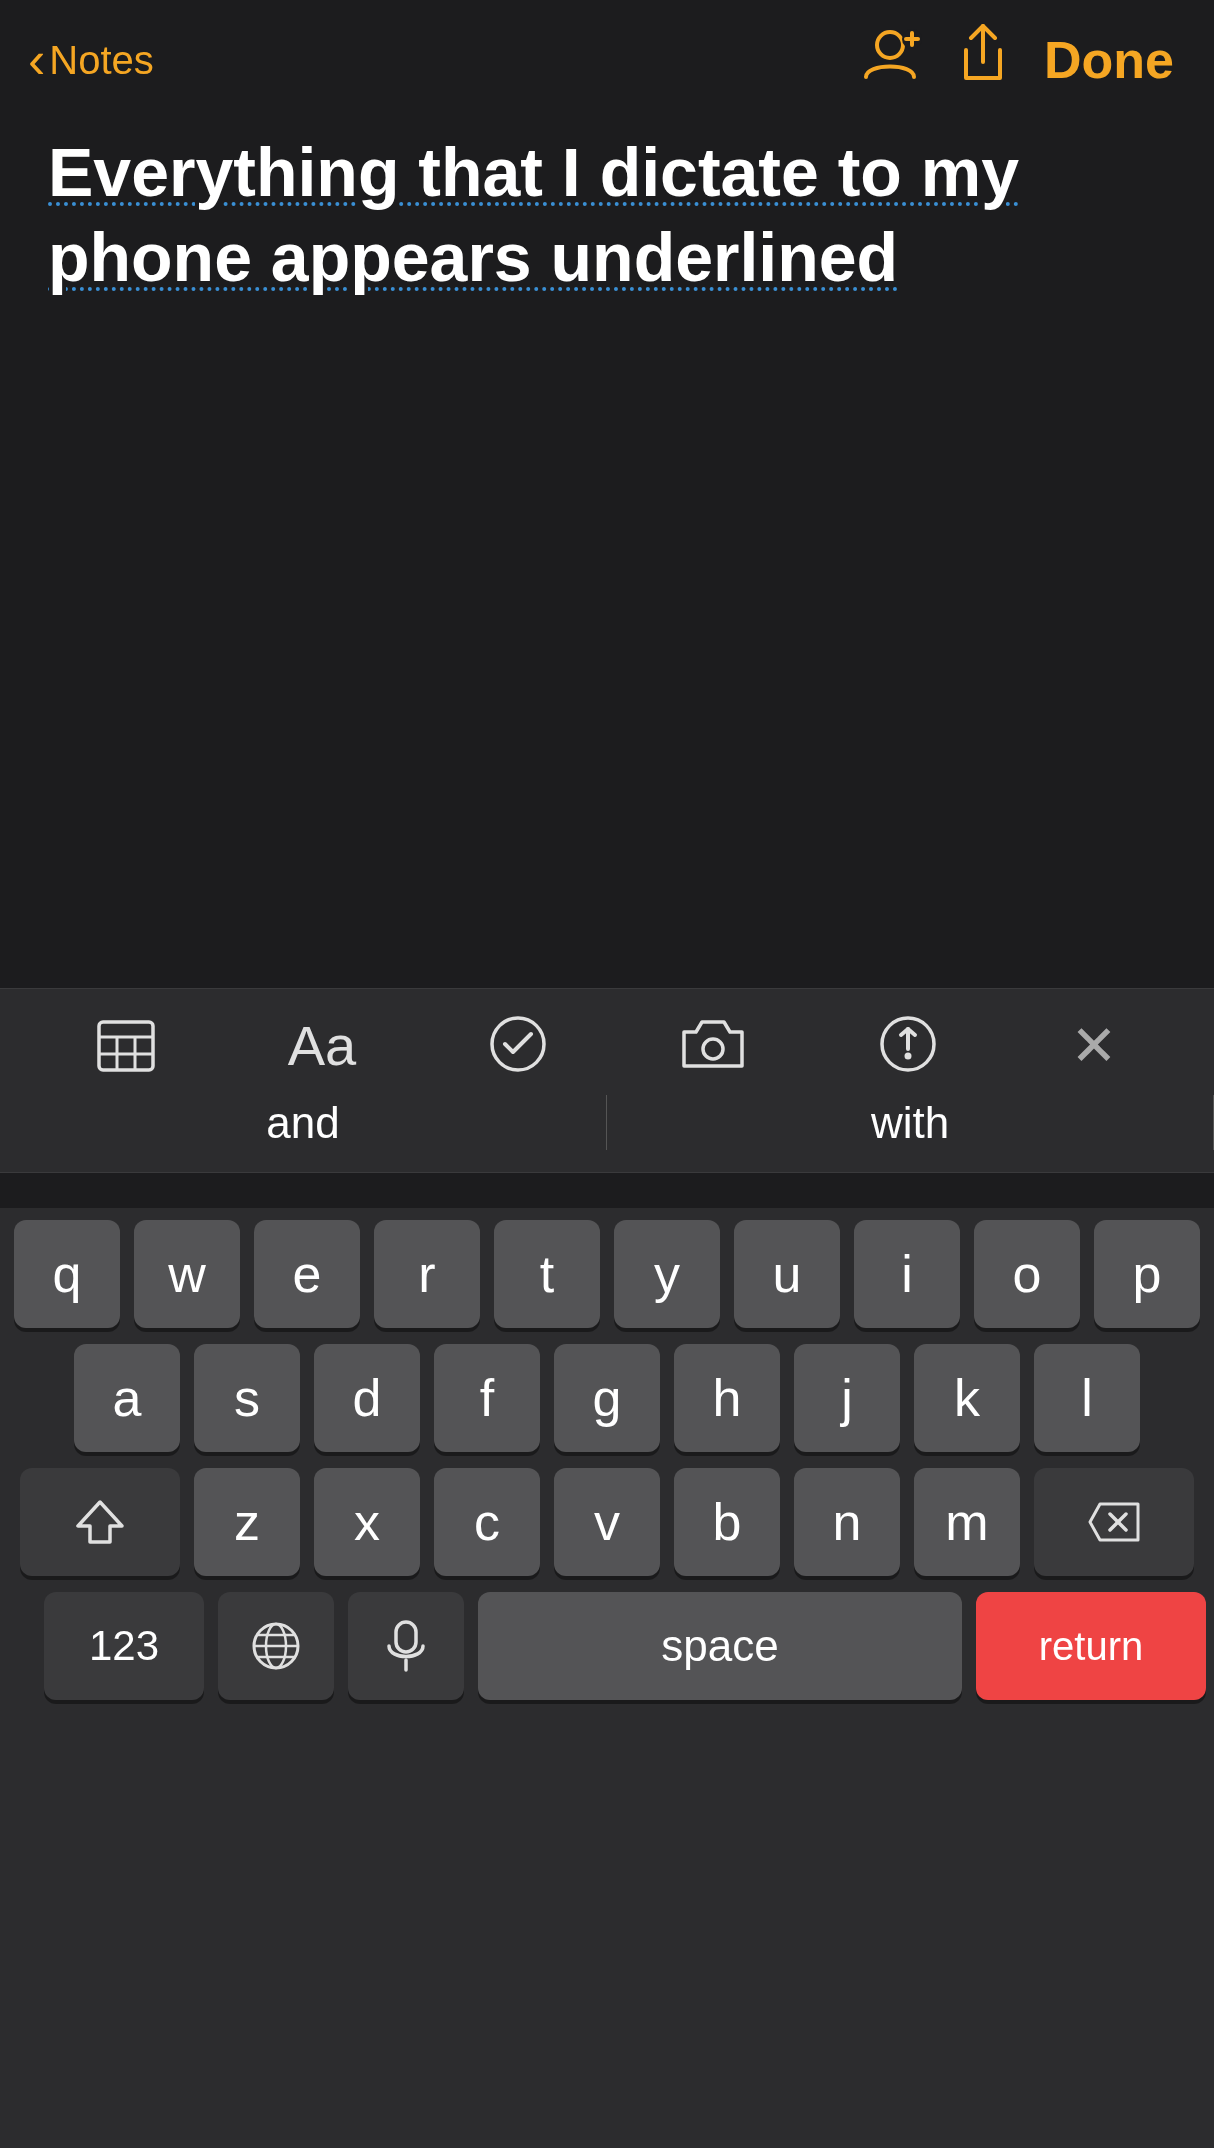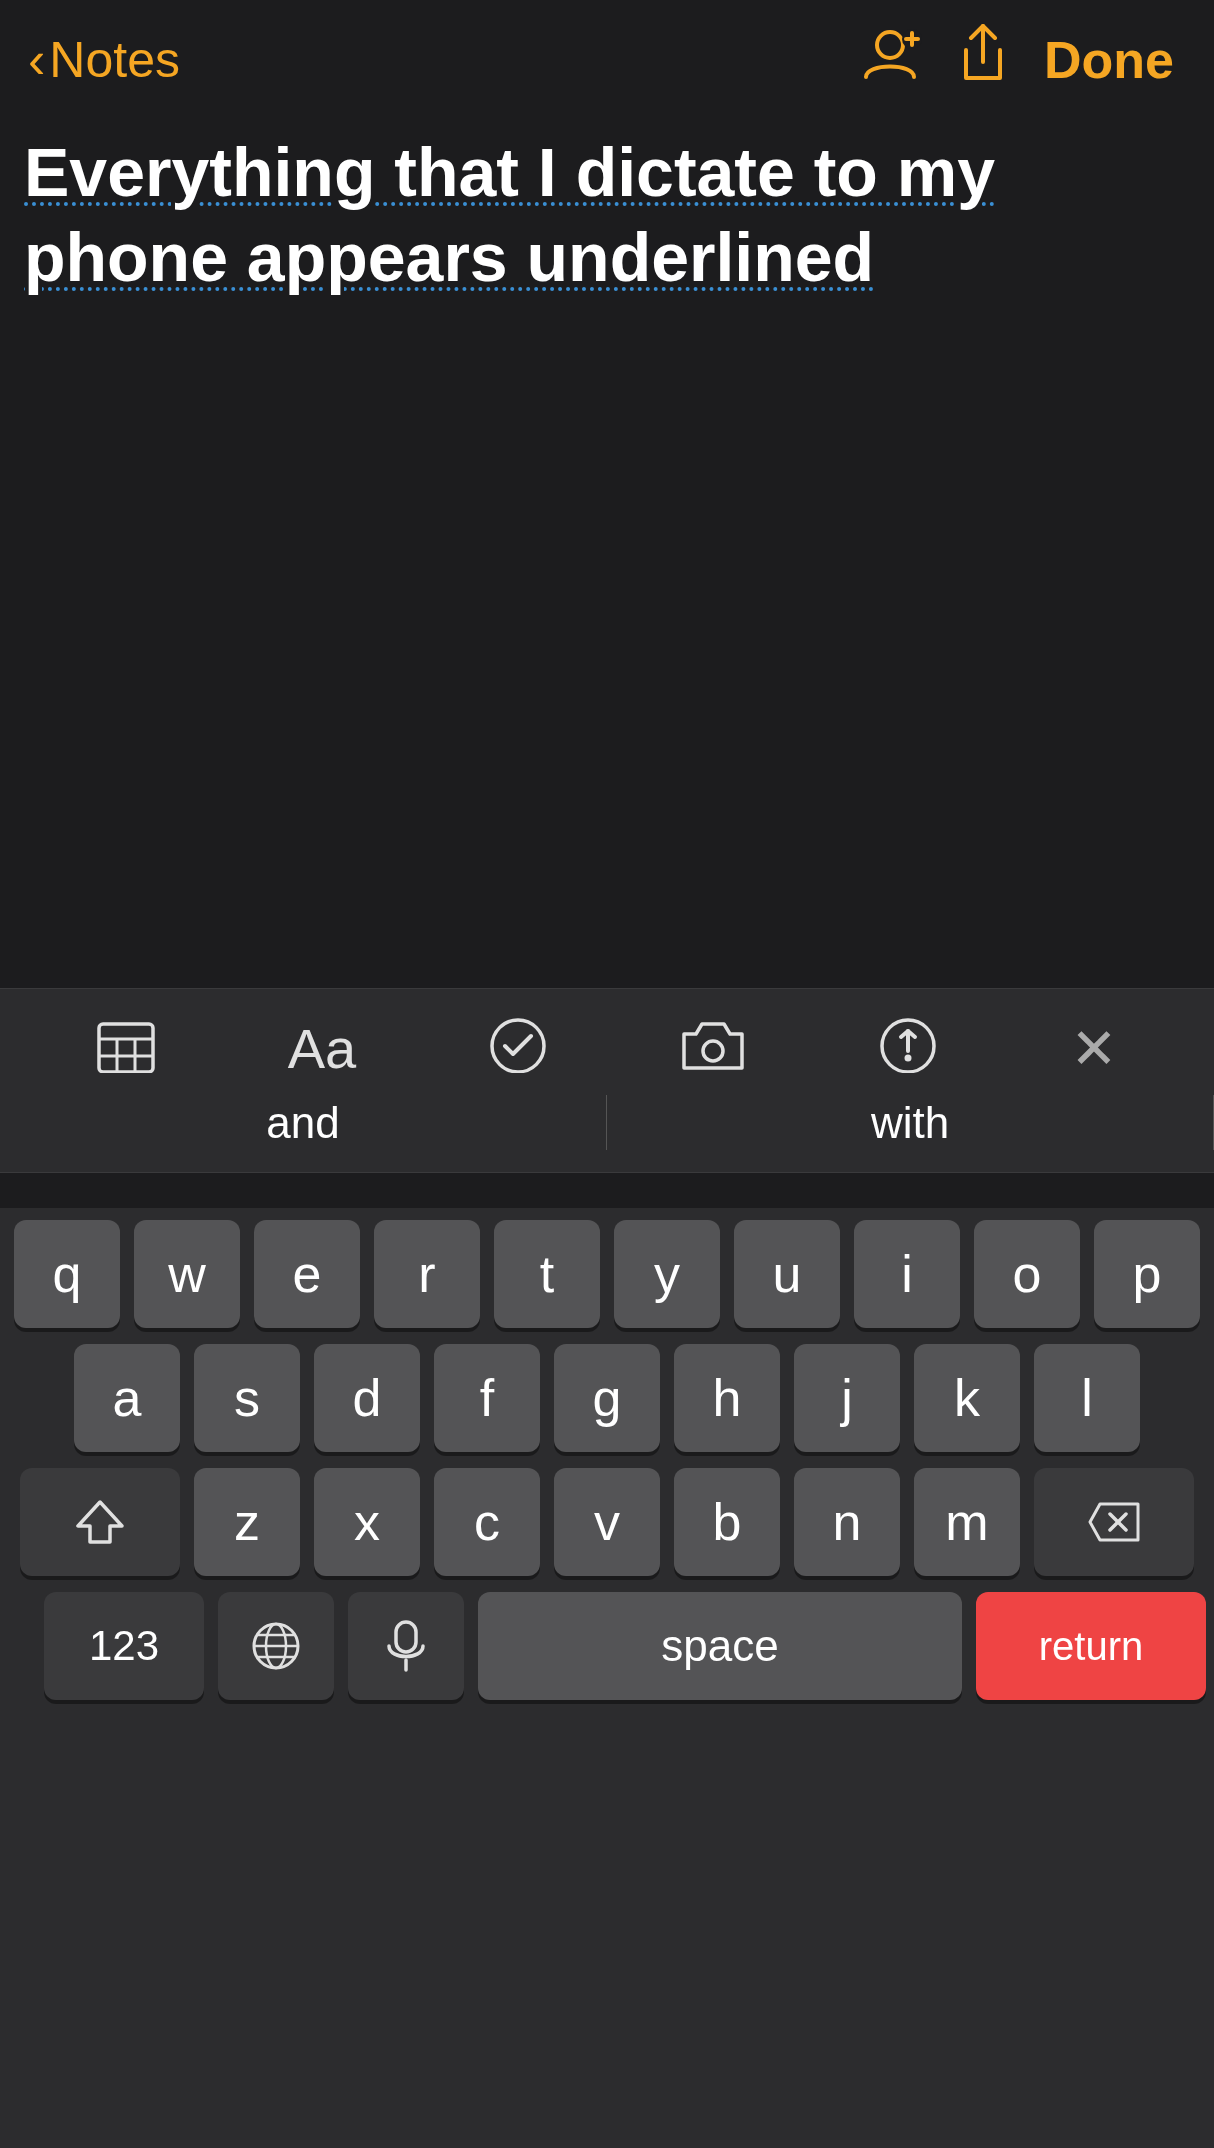--- a/index.html
+++ b/index.html
@@ -31,21 +31,21 @@
 
     .back-chevron {
       color: #f5a623;
       font-size: 52px;
       line-height: 1;
       font-weight: 300;
     }
 
     .back-label {
       color: #f5a623;
-      font-size: 50px;
+      font-size: 40px;
       font-weight: 400;
     }
 
     .header-right {
       display: flex;
       align-items: center;
       gap: 36px;
     }
 
     .header-icon {
@@ -57,21 +57,21 @@
       color: #f5a623;
       font-size: 52px;
       font-weight: 600;
       background: none;
       border: none;
       cursor: pointer;
     }
 
     
     .note-area {
-      padding: 20px 48px 40px 24px;
+      padding: 20px 48px 40px 48px;
       flex: 1;
       height: calc(100% - 110px - 1040px);
     }
 
     .note-title {
       font-size: 68px;
       font-weight: 700;
       color: #ffffff;
       line-height: 1.25;
       text-decoration-line: underline;
@@ -87,21 +87,21 @@
       bottom: 1040px;
       left: 0;
       right: 0;
       height: 120px;
       background: #2c2c2e;
       display: flex;
       align-items: center;
       justify-content: space-around;
       padding: 0 30px;
       border-top: 1px solid #3a3a3c;
-      border-bottom: 1px solid #ec4899;
+      border-bottom: 6px solid #ec4899;
     }
 
     
     .suggestions-row {
       position: absolute;
       bottom: 975px;
       left: 0;
       right: 0;
       height: 100px;
       background: #2c2c2e;

